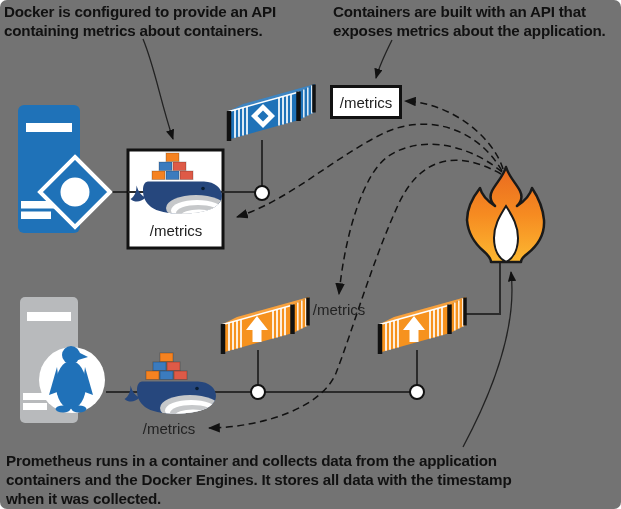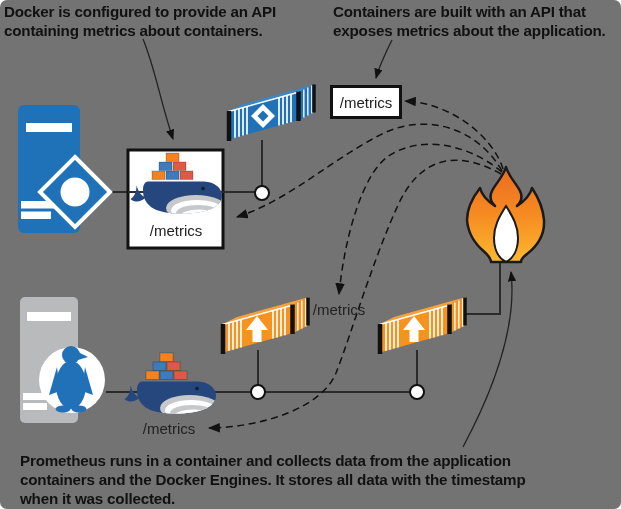--- a/index.html
+++ b/index.html
@@ -156,21 +156,21 @@
     <g>
       <path d="M506,167 C509,177 516,183 520,191 C523,197 521,202 517,206 C523,202 530,196 532,188 C538,197 543,208 544,220 C545,236 536,247 527,254 C523,257 521,259.5 521,262 L491,262 C491,259 489,256 484,251.5 C474,243 468,233 467,220 C467,208 473,197 480,188 C482,196 489,202 495,206 C491,202 489,197 492,191 C496,183 503,177 506,167 Z" fill="url(#flameGrad)" stroke="#1A1A1A" stroke-width="2.5" stroke-linejoin="round"></path>
       <path d="M506,206 C513,217 518,226 518,238 C518,250 513,258.5 506,262 C499,258.5 494,250 494,238 C494,226 499,217 506,206 Z" fill="#ffffff" stroke="#1A1A1A" stroke-width="2"></path>
     </g>
   </svg>
 
   <div class="caption" style="left:4px;top:2px;width:320px">Docker is configured to provide an API
 containing metrics about containers.</div>
   <div class="caption" style="left:333px;top:2px;width:298px">Containers are built with an API that
 exposes metrics about the application.</div>
-  <div class="caption" style="left:20px;top:451px;width:580px">Prometheus runs in a container and collects data from the application
+  <div class="caption" style="left:6px;top:451px;width:580px">Prometheus runs in a container and collects data from the application
 containers and the Docker Engines. It stores all data with the timestamp
 when it was collected.</div>
 
   <div class="metrics-box" style="left:330px;top:85px;width:66px;height:28px">
     <span>/metrics</span>
   </div>
   <div class="metrics-label" style="left:128px;top:222px;width:96px;text-align:center">/metrics</div>
   <div class="metrics-label" style="left:308px;top:301px;width:62px;text-align:center">/metrics</div>
   <div class="metrics-label" style="left:136px;top:420px;width:66px;text-align:center">/metrics</div>
 </div>

